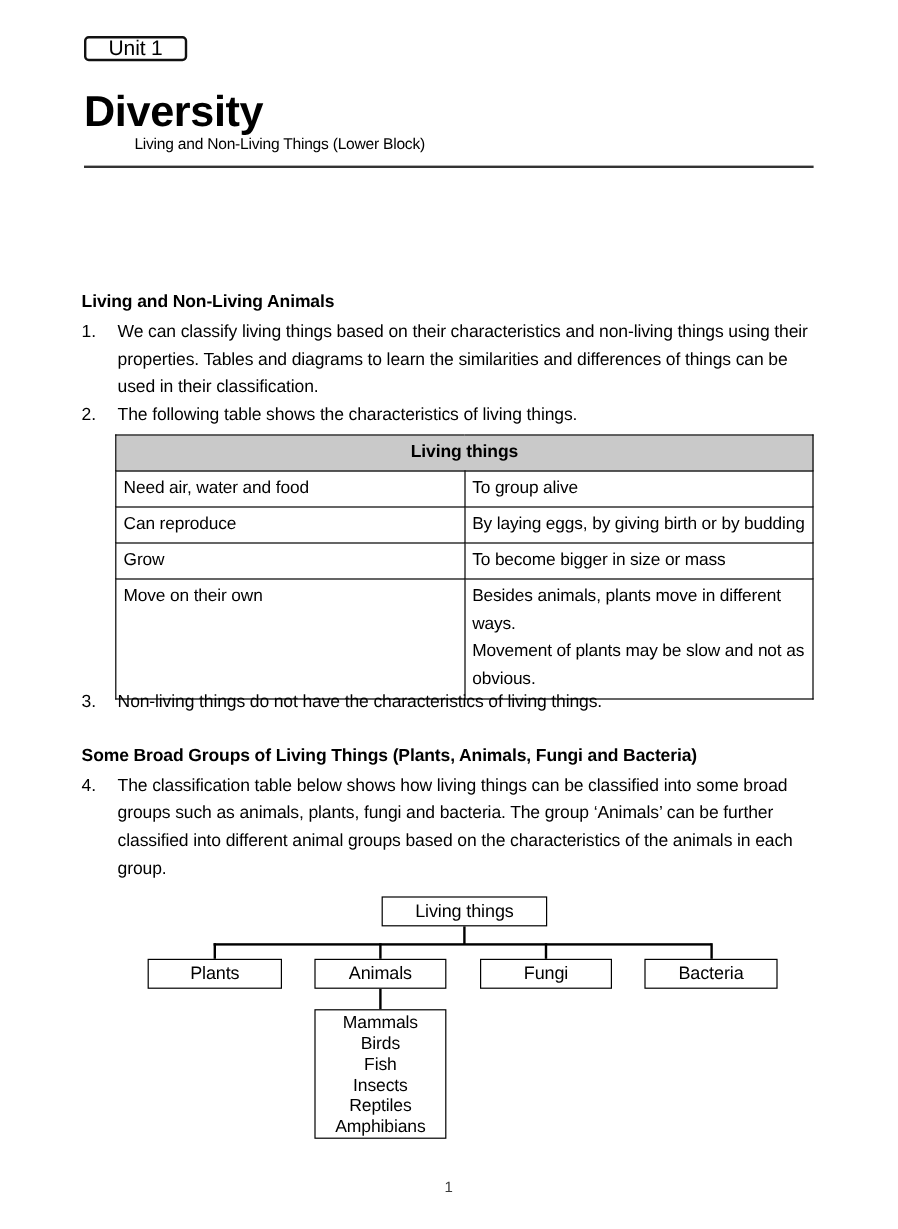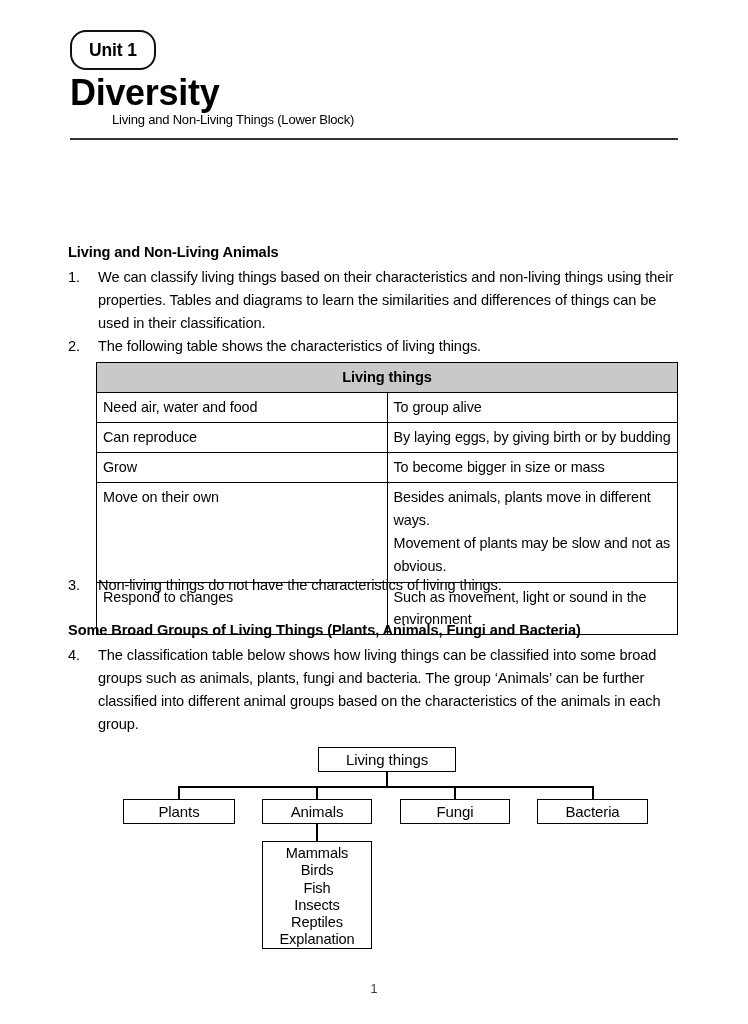--- a/index.html
+++ b/index.html
@@ -23,29 +23,29 @@
     height: 1024px;
     background: #ffffff;
   }
 
   
   .unit-badge {
     position: absolute;
     left: 70px;
     top: 30px;
     width: 86px;
-    height: 40px;
+    height: 21px;
     border: 2.2px solid #111111;
-    border-radius: 16px;
+    border-radius: 4px;
     box-sizing: border-box;
     display: flex;
     align-items: center;
     justify-content: center;
     font-size: 17.5px;
-    font-weight: bold;
+    font-weight: normal;
     letter-spacing: -0.1px;
   }
 
   .doc-title {
     position: absolute;
     left: 70px;
     top: 72px;
     font-size: 36px;
     font-weight: bold;
     letter-spacing: -0.3px;
@@ -260,24 +260,20 @@
         <td class="col-a">Grow</td>
         <td class="col-b">To become bigger in size or mass</td>
       </tr>
       <tr>
         <td class="col-a">Move on their own</td>
         <td class="col-b two-line">
           <div>Besides animals, plants move in different ways.</div>
           <div>Movement of plants may be slow and not as obvious.</div>
         </td>
       </tr>
-      <tr>
-        <td class="col-a">Respond to changes</td>
-        <td class="col-b">Such as movement, light or sound in the environment</td>
-      </tr>
     </tbody>
   </table>
 
   <div class="numlist l2">
     <div class="nl-item">
       <span class="nl-num">3.</span>
       <span>Non-living things do not have the characteristics of living things.</span>
     </div>
   </div>
 
@@ -306,19 +302,19 @@
     <div class="dbox dbox-bact">Bacteria</div>
 
     <div class="dline vline l-anim-down"></div>
 
     <div class="dbox dbox-sub">
       <span class="sub-item">Mammals</span>
       <span class="sub-item">Birds</span>
       <span class="sub-item">Fish</span>
       <span class="sub-item">Insects</span>
       <span class="sub-item">Reptiles</span>
-      <span class="sub-item">Explanation</span>
+      <span class="sub-item">Amphibians</span>
     </div>
   </div>
 
   <div class="page-number">1</div>
 
 </div>
 
 </body></html>

